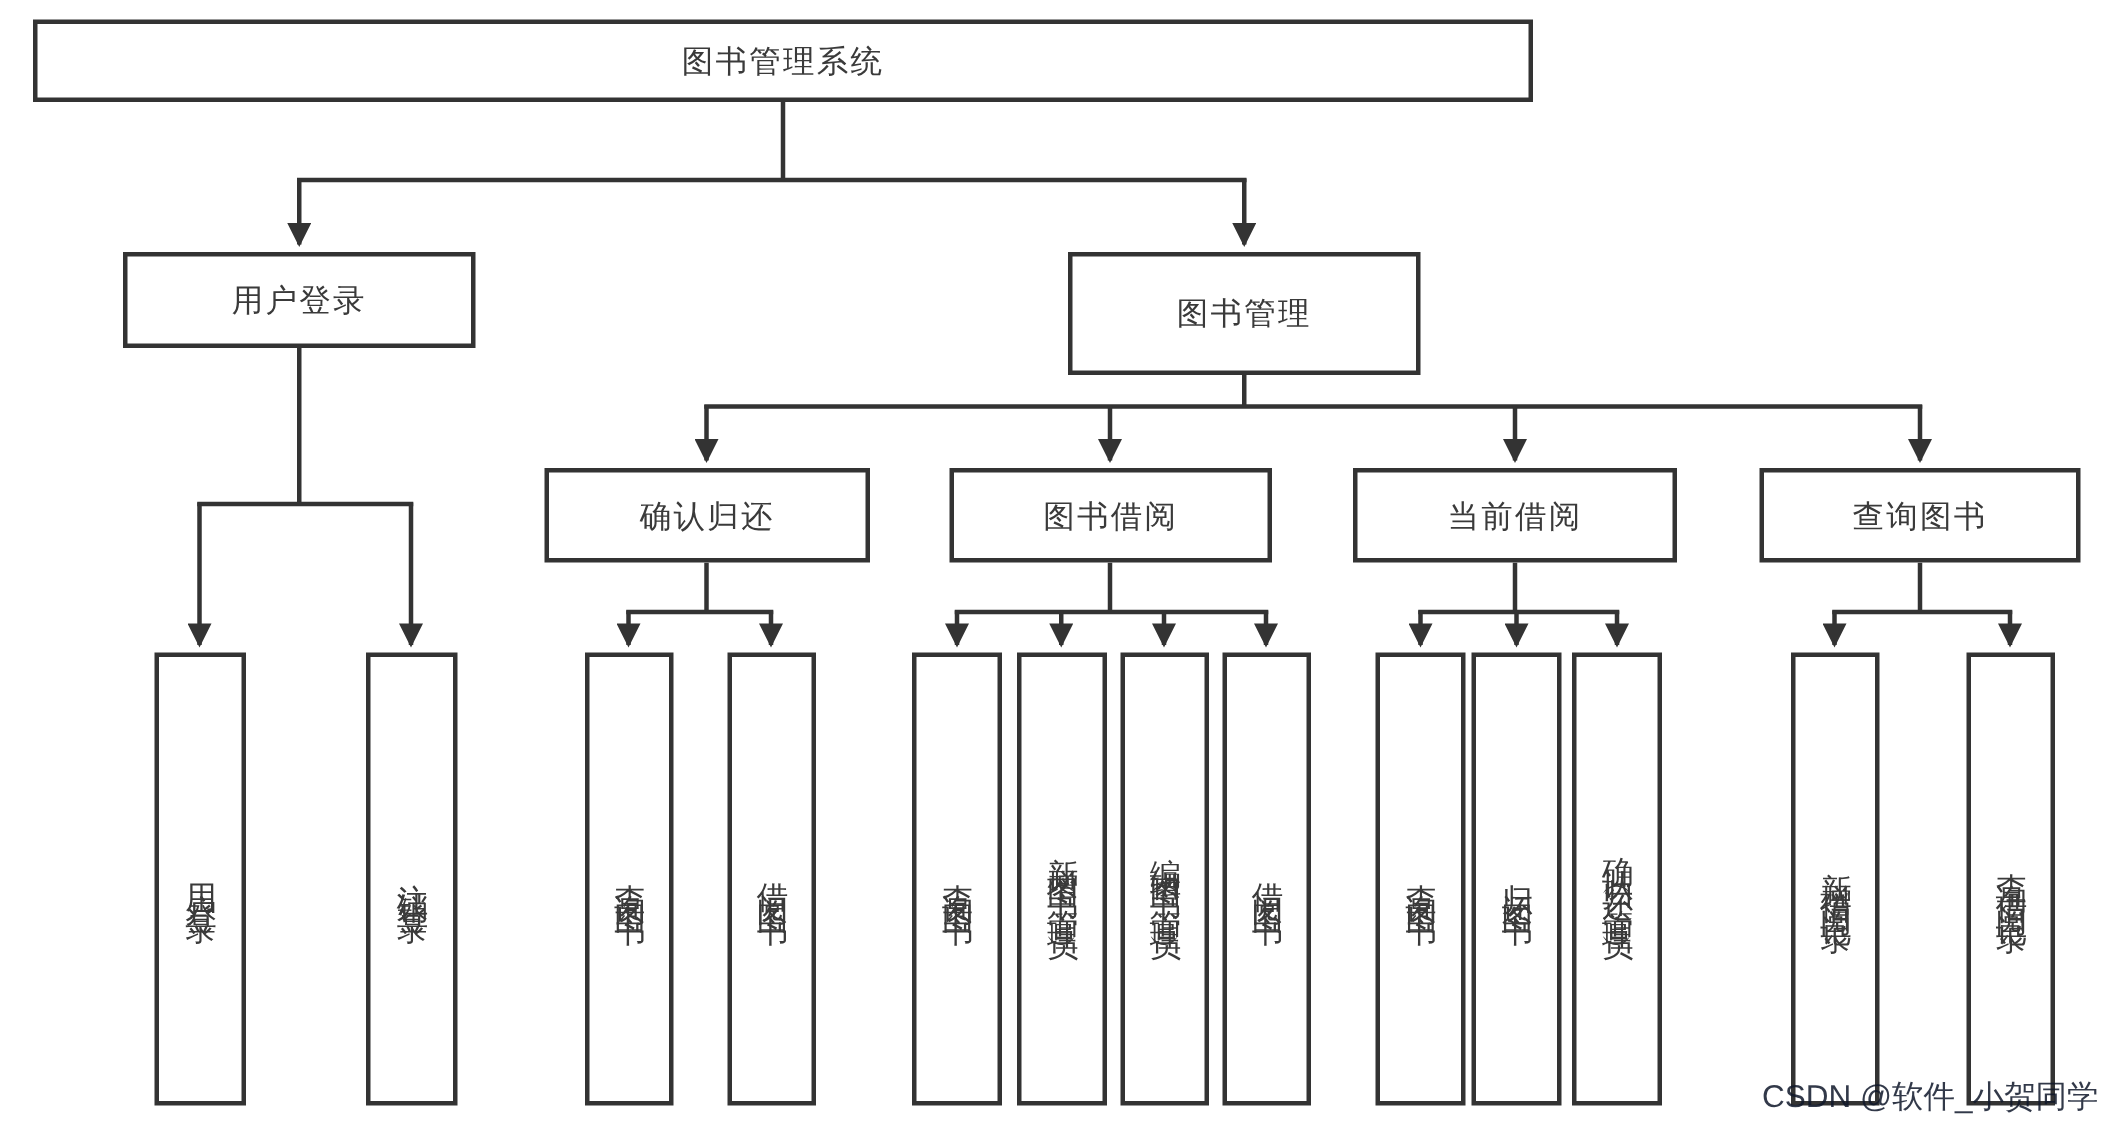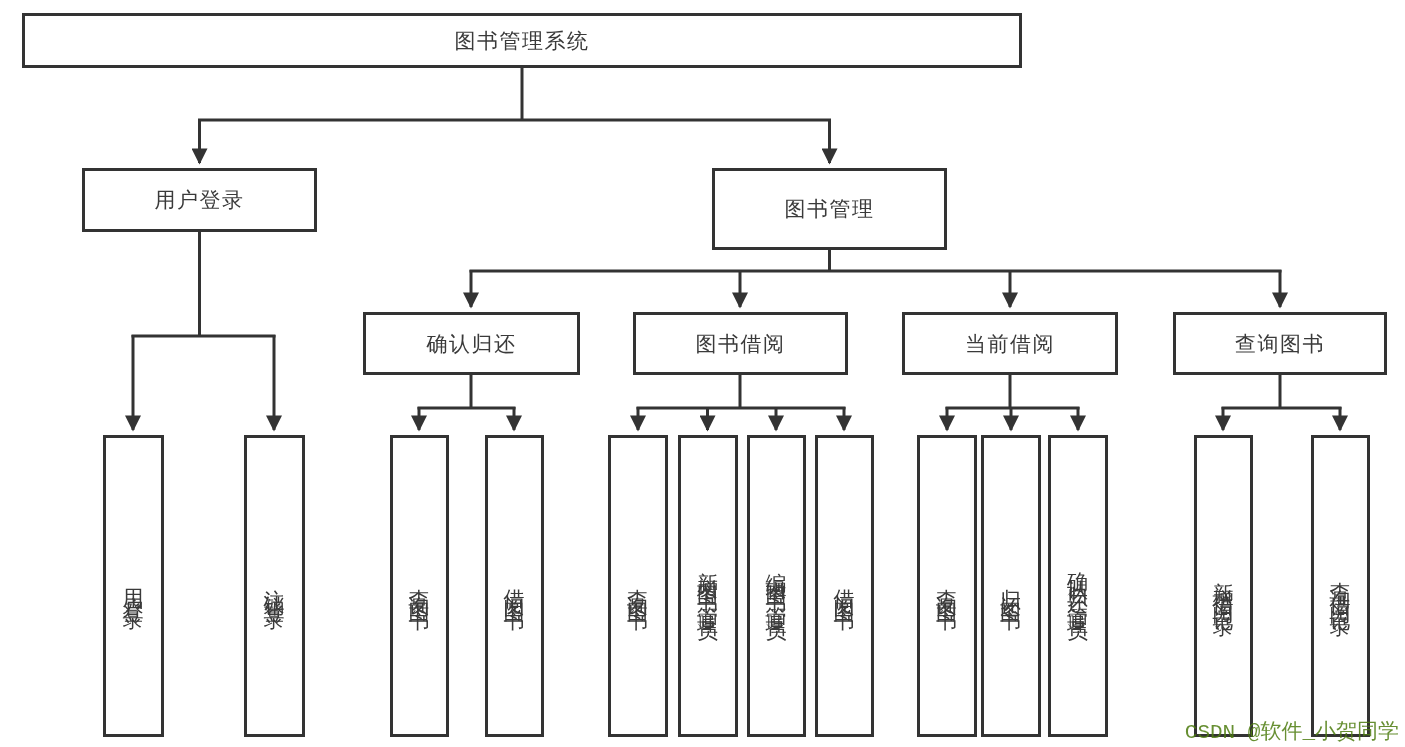--- a/index.html
+++ b/index.html
@@ -67,25 +67,24 @@
   .leaf-9  { left: 917px;  width: 60px; }
   .leaf-10 { left: 981px;  width: 60px; }
   .leaf-11 { left: 1048px; width: 60px; }
   .leaf-12 { left: 1194px; width: 59px; }
   .leaf-13 { left: 1311px; width: 59px; }
   .watermark {
     position: absolute;
     right: 6px;
     bottom: 2px;
     font-size: 21px;
-    color: #4d7c0f;
+    color: #0f172a;
     opacity: 0.85;
     white-space: nowrap;
     z-index: 5;
-    font-family: Liberation Mono, monospace;
   }
 </style>
 </head>
 <body>
 
 <div class="canvas">
 
   <svg class="connector-layer" width="1405" height="747" viewBox="0 0 1405 747" xmlns="http://www.w3.org/2000/svg">
     <defs>
       <marker id="arrow" viewBox="0 0 10 10" refX="9" refY="5" markerUnits="userSpaceOnUse" markerWidth="20" markerHeight="16" orient="auto">

